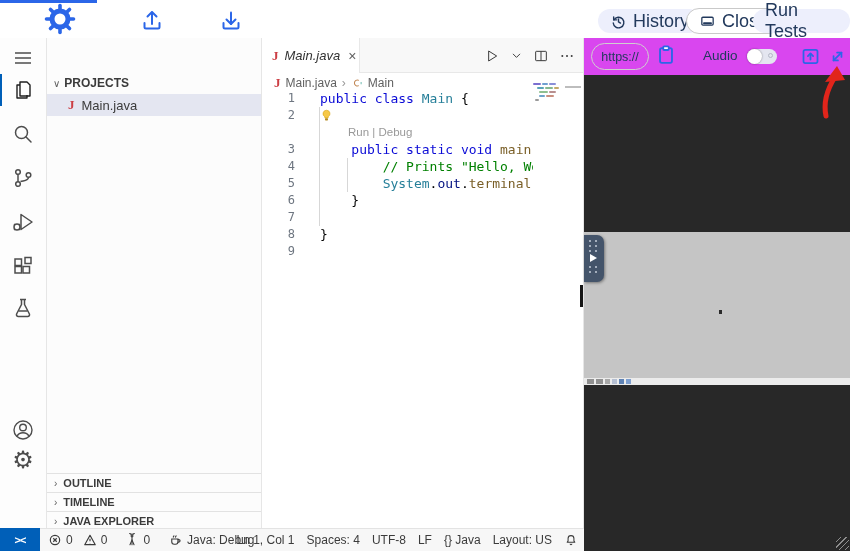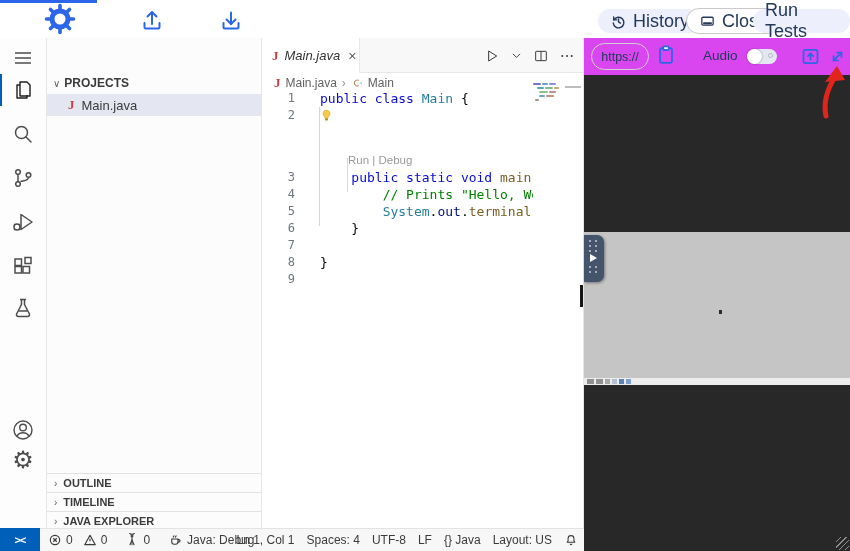--- a/index.html
+++ b/index.html
@@ -46,21 +46,21 @@
   .tab-actions{position:absolute;right:8px;top:0;height:35px;display:flex;align-items:center;gap:10px;color:#3b3b3b;}
   .tab-actions svg{cursor:pointer;}
   .breadcrumb{position:absolute;left:12px;top:35px;height:20px;display:flex;align-items:center;
               font-size:12px;color:#616161;gap:5px;}
   .breadcrumb .sep{color:#9a9a9a;}
   
   .code-area{position:absolute;left:0;top:52px;width:271px;overflow:hidden;}
   .code-row{display:flex;height:17px;line-height:17px;font-family:"DejaVu Sans Mono",monospace;font-size:13px;white-space:pre;}
   .code-row .gutter{display:inline-block;width:33px;text-align:right;color:var(--linenum);font-size:12px;flex:none;}
   .code-row .content{padding-left:25px;flex:none;}
-  .code-row.lens{font-family:"Liberation Sans",sans-serif;font-size:11.5px;color:var(--lens);margin-top:28px;}
+  .code-row.lens{font-family:"Liberation Sans",sans-serif;font-size:11.5px;color:var(--lens);}
   .code-row.lens .content{padding-left:86px;}
   .code-row.lens span{cursor:pointer;}
   .tk-kw{color:var(--kw);} .tk-cls{color:var(--cls);} .tk-fn{color:var(--fn);}
   .tk-com{color:var(--com);} .tk-var{color:var(--varc);} .tk-pln{color:#000;}
   .tk-inlay{background:#eaeaea;color:#888;border-radius:3px;padding:0 3px;margin-right:2px;
             font-size:11px;font-family:"Liberation Sans",sans-serif;}
   .guide{position:absolute;width:1px;background:#d7d7d7;}
   .bulb{display:inline-block;width:13px;height:13px;vertical-align:-2px;}
   .minimap{position:absolute;left:271px;top:45px;width:26px;}
   .mm-row{height:3px;margin-bottom:1px;display:flex;gap:1px;}

